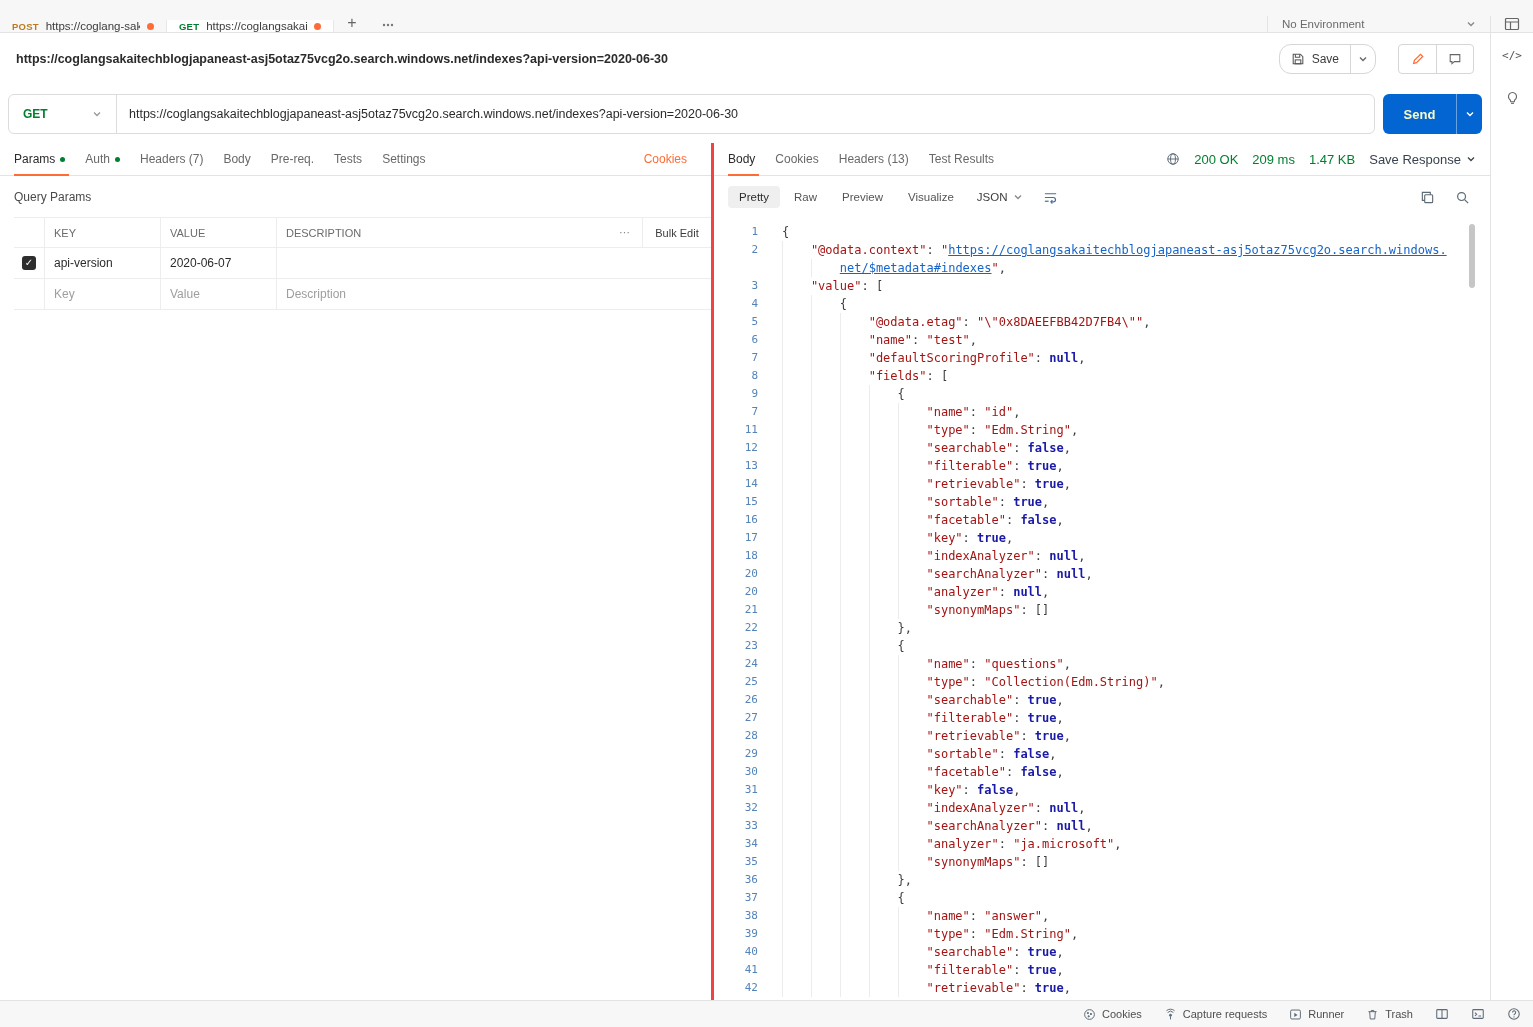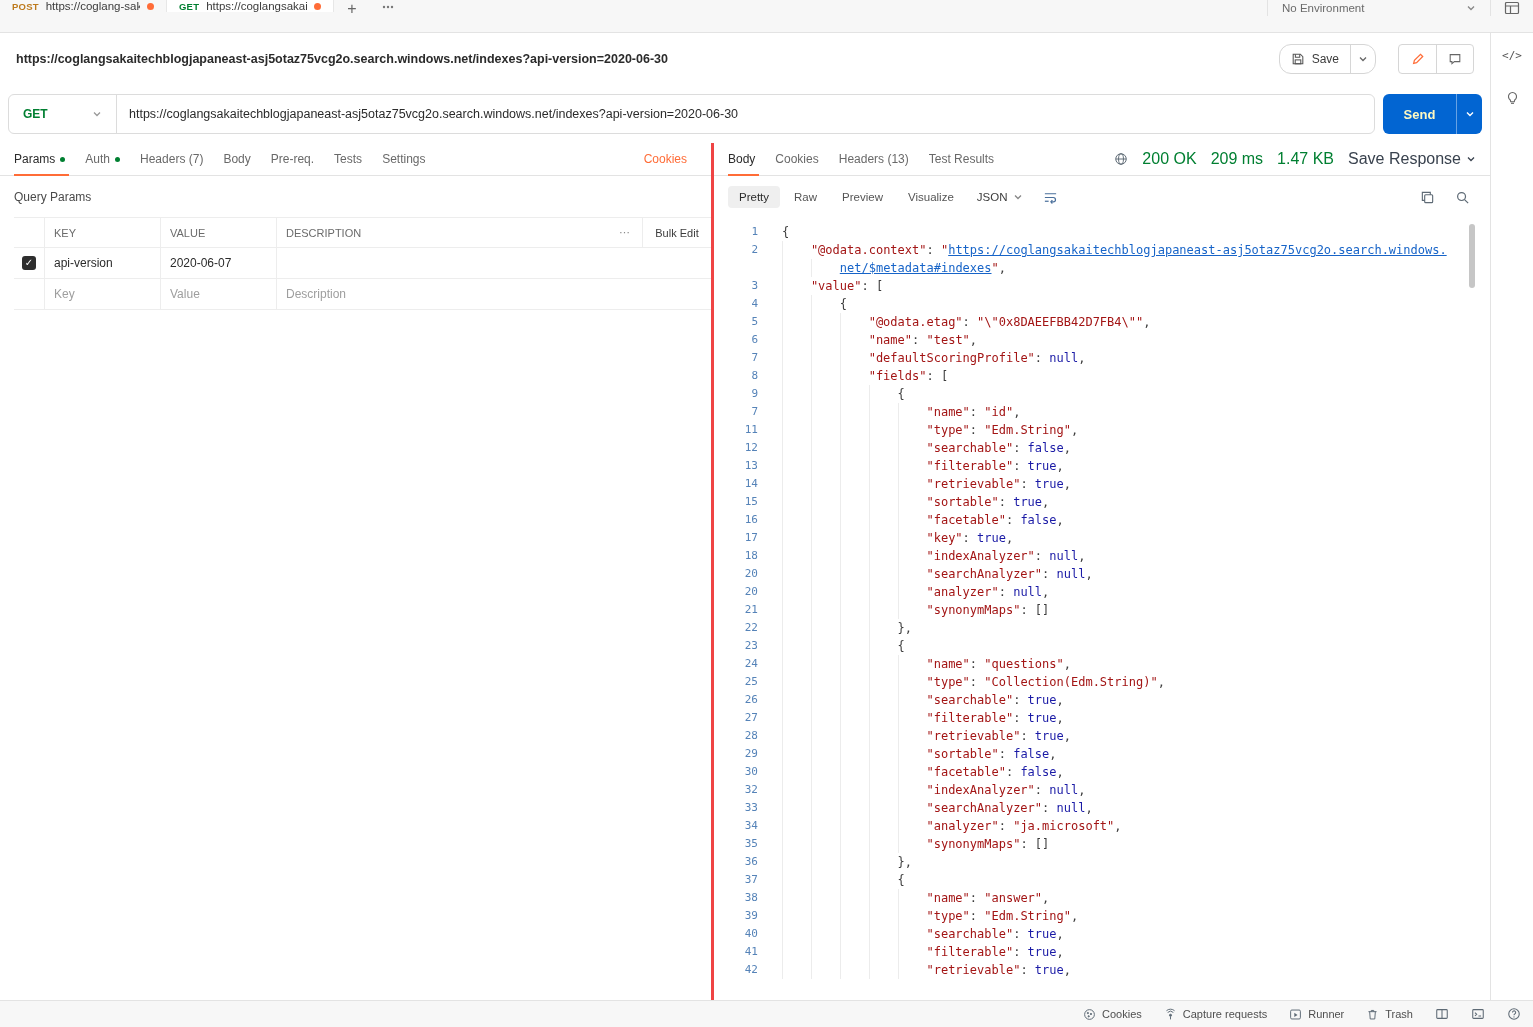--- a/index.html
+++ b/index.html
@@ -5,21 +5,21 @@
   :root{
     --accent:#FF6C37; --send-blue:#0265D2; --get-green:#007F31; --post-orange:#BD7A1D;
     --link-blue:#1764C8; --json-key:#A31515; --json-atom:#1A1AA6; --line-number:#5583B8;
   }
   *{box-sizing:border-box;margin:0;padding:0}
   html,body{width:1533px;height:1027px;overflow:hidden;background:#fff;
     font-family:"Liberation Sans",sans-serif;color:#2b2b2b;font-size:12px}
   svg{display:block}
 
   
-  .topbar{height:33px;display:flex;align-items:flex-start;background:#f7f7f7;border-bottom:1px solid #e3e3e3}
+  .topbar{height:33px;display:flex;align-items:flex-end;background:#f7f7f7;border-bottom:1px solid #e3e3e3}
   .rtab{display:flex;align-items:center;gap:7px;padding:0 12px;width:167px;border-right:1px solid #e7e7e7;
     font-size:11.5px;cursor:pointer;background:#f7f7f7}
   .rtab.active{background:#fff}
   .rtab .m{font-size:9.5px;font-weight:700;letter-spacing:.2px;flex:none}
   .m-post{color:var(--post-orange)} .m-get{color:var(--get-green)}
   .rtab .lbl{flex:1;white-space:nowrap;overflow:hidden;color:#3c3c3c}
   .dot{width:7px;height:7px;border-radius:50%;background:var(--accent);flex:none}
   .tbtn{width:36px;display:flex;align-items:center;justify-content:center;color:#666;cursor:pointer}
   .env{margin-left:auto;display:flex;align-items:stretch;border-left:1px solid #e3e3e3}
   .env-sel{width:222px;display:flex;align-items:center;justify-content:space-between;
@@ -76,42 +76,42 @@
   .c-cb{width:30px;justify-content:center}
   .c-key,.c-val{width:116px;padding:0 9px;border-left:1px solid #ededed}
   .c-desc{flex:1;padding:0 9px;border-left:1px solid #ededed}
   .c-dots{width:34px;justify-content:center;color:#8a8a8a;cursor:pointer;letter-spacing:1px}
   .c-bulk{width:69px;border-left:1px solid #ededed;justify-content:center;color:#3c3c3c;cursor:pointer}
   .ph{color:#9e9e9e}
   .checkbox{width:14px;height:14px;border-radius:3px;background:#2e2e2e;color:#fff;font-size:10px;
     display:flex;align-items:center;justify-content:center;cursor:pointer;line-height:1}
 
   
-  .res-meta{margin-left:auto;display:flex;align-items:center;gap:14px;font-size:16px}
+  .res-meta{margin-left:auto;display:flex;align-items:center;gap:14px;font-size:13px}
   .mgreen{color:var(--get-green)}
   .save-resp{display:flex;align-items:center;gap:5px;color:#39424e;cursor:pointer}
 
   .viewbar{height:42px;flex:none;display:flex;align-items:center;padding:0 14px;gap:3px;font-size:11.5px;color:#555}
   .vtab{padding:5px 11px;border-radius:4px;cursor:pointer}
   .vtab.active{background:#efefef;color:#2b2b2b}
   .json-dd{display:flex;align-items:center;gap:6px;padding:5px 9px;cursor:pointer;color:#3c3c3c}
   .wrap-btn{margin-left:8px;cursor:pointer}
   .view-actions{margin-left:auto;display:flex;gap:20px;align-items:center;padding-right:6px}
   .view-actions > *{cursor:pointer}
 
   
   .code{flex:1;overflow:hidden;padding-top:5px;position:relative;
     font-family:"DejaVu Sans Mono",monospace;font-size:12px;line-height:18px;color:#3c3c3c}
   .cl{display:flex;height:18px;white-space:pre}
   .ln{width:44px;flex:none;text-align:right;color:var(--line-number);font-size:11px}
   .cc{margin-left:24px;white-space:pre}
   .ig{display:inline-block;width:4ch;height:18px;border-left:1px solid #ececec;vertical-align:top}
   .t-p{color:#3c3c3c}
   .t-k,.t-s{color:var(--json-key)}
-  .t-a{color:var(--json-atom);font-weight:400}
+  .t-a{color:var(--json-atom);font-weight:700}
   .t-l{color:var(--link-blue);text-decoration:underline;cursor:pointer}
   .vscroll{position:absolute;right:15px;top:6px;width:6px;height:64px;background:#c6c6c6;border-radius:3px;cursor:pointer}
 
   
   .statusbar{height:27px;background:#f7f7f7;border-top:1px solid #e3e3e3;display:flex;align-items:center;
     justify-content:flex-end;gap:22px;padding:0 12px;font-size:11px;color:#4f4f4f}
   .f-item{display:flex;align-items:center;gap:6px;cursor:pointer;white-space:nowrap}
   .f-ico{cursor:pointer;display:flex}
 </style>
 </head>
@@ -361,20 +361,21 @@
               <div class="cl"><span class="ln">21</span><span class="cc"><span class="ig"></span><span class="ig"></span><span class="ig"></span><span class="ig"></span><span class="ig"></span><span class="t-k">"synonymMaps"</span><span class="t-p">: []</span></span></div>
               <div class="cl"><span class="ln">22</span><span class="cc"><span class="ig"></span><span class="ig"></span><span class="ig"></span><span class="ig"></span><span class="t-p">},</span></span></div>
               <div class="cl"><span class="ln">23</span><span class="cc"><span class="ig"></span><span class="ig"></span><span class="ig"></span><span class="ig"></span><span class="t-p">{</span></span></div>
               <div class="cl"><span class="ln">24</span><span class="cc"><span class="ig"></span><span class="ig"></span><span class="ig"></span><span class="ig"></span><span class="ig"></span><span class="t-k">"name"</span><span class="t-p">: </span><span class="t-s">"questions"</span><span class="t-p">,</span></span></div>
               <div class="cl"><span class="ln">25</span><span class="cc"><span class="ig"></span><span class="ig"></span><span class="ig"></span><span class="ig"></span><span class="ig"></span><span class="t-k">"type"</span><span class="t-p">: </span><span class="t-s">"Collection(Edm.String)"</span><span class="t-p">,</span></span></div>
               <div class="cl"><span class="ln">26</span><span class="cc"><span class="ig"></span><span class="ig"></span><span class="ig"></span><span class="ig"></span><span class="ig"></span><span class="t-k">"searchable"</span><span class="t-p">: </span><span class="t-a">true</span><span class="t-p">,</span></span></div>
               <div class="cl"><span class="ln">27</span><span class="cc"><span class="ig"></span><span class="ig"></span><span class="ig"></span><span class="ig"></span><span class="ig"></span><span class="t-k">"filterable"</span><span class="t-p">: </span><span class="t-a">true</span><span class="t-p">,</span></span></div>
               <div class="cl"><span class="ln">28</span><span class="cc"><span class="ig"></span><span class="ig"></span><span class="ig"></span><span class="ig"></span><span class="ig"></span><span class="t-k">"retrievable"</span><span class="t-p">: </span><span class="t-a">true</span><span class="t-p">,</span></span></div>
               <div class="cl"><span class="ln">29</span><span class="cc"><span class="ig"></span><span class="ig"></span><span class="ig"></span><span class="ig"></span><span class="ig"></span><span class="t-k">"sortable"</span><span class="t-p">: </span><span class="t-a">false</span><span class="t-p">,</span></span></div>
               <div class="cl"><span class="ln">30</span><span class="cc"><span class="ig"></span><span class="ig"></span><span class="ig"></span><span class="ig"></span><span class="ig"></span><span class="t-k">"facetable"</span><span class="t-p">: </span><span class="t-a">false</span><span class="t-p">,</span></span></div>
+              <div class="cl"><span class="ln">31</span><span class="cc"><span class="ig"></span><span class="ig"></span><span class="ig"></span><span class="ig"></span><span class="ig"></span><span class="t-k">"key"</span><span class="t-p">: </span><span class="t-a">false</span><span class="t-p">,</span></span></div>
               <div class="cl"><span class="ln">32</span><span class="cc"><span class="ig"></span><span class="ig"></span><span class="ig"></span><span class="ig"></span><span class="ig"></span><span class="t-k">"indexAnalyzer"</span><span class="t-p">: </span><span class="t-a">null</span><span class="t-p">,</span></span></div>
               <div class="cl"><span class="ln">33</span><span class="cc"><span class="ig"></span><span class="ig"></span><span class="ig"></span><span class="ig"></span><span class="ig"></span><span class="t-k">"searchAnalyzer"</span><span class="t-p">: </span><span class="t-a">null</span><span class="t-p">,</span></span></div>
               <div class="cl"><span class="ln">34</span><span class="cc"><span class="ig"></span><span class="ig"></span><span class="ig"></span><span class="ig"></span><span class="ig"></span><span class="t-k">"analyzer"</span><span class="t-p">: </span><span class="t-s">"ja.microsoft"</span><span class="t-p">,</span></span></div>
               <div class="cl"><span class="ln">35</span><span class="cc"><span class="ig"></span><span class="ig"></span><span class="ig"></span><span class="ig"></span><span class="ig"></span><span class="t-k">"synonymMaps"</span><span class="t-p">: []</span></span></div>
               <div class="cl"><span class="ln">36</span><span class="cc"><span class="ig"></span><span class="ig"></span><span class="ig"></span><span class="ig"></span><span class="t-p">},</span></span></div>
               <div class="cl"><span class="ln">37</span><span class="cc"><span class="ig"></span><span class="ig"></span><span class="ig"></span><span class="ig"></span><span class="t-p">{</span></span></div>
               <div class="cl"><span class="ln">38</span><span class="cc"><span class="ig"></span><span class="ig"></span><span class="ig"></span><span class="ig"></span><span class="ig"></span><span class="t-k">"name"</span><span class="t-p">: </span><span class="t-s">"answer"</span><span class="t-p">,</span></span></div>
               <div class="cl"><span class="ln">39</span><span class="cc"><span class="ig"></span><span class="ig"></span><span class="ig"></span><span class="ig"></span><span class="ig"></span><span class="t-k">"type"</span><span class="t-p">: </span><span class="t-s">"Edm.String"</span><span class="t-p">,</span></span></div>
               <div class="cl"><span class="ln">40</span><span class="cc"><span class="ig"></span><span class="ig"></span><span class="ig"></span><span class="ig"></span><span class="ig"></span><span class="t-k">"searchable"</span><span class="t-p">: </span><span class="t-a">true</span><span class="t-p">,</span></span></div>
               <div class="cl"><span class="ln">41</span><span class="cc"><span class="ig"></span><span class="ig"></span><span class="ig"></span><span class="ig"></span><span class="ig"></span><span class="t-k">"filterable"</span><span class="t-p">: </span><span class="t-a">true</span><span class="t-p">,</span></span></div>

